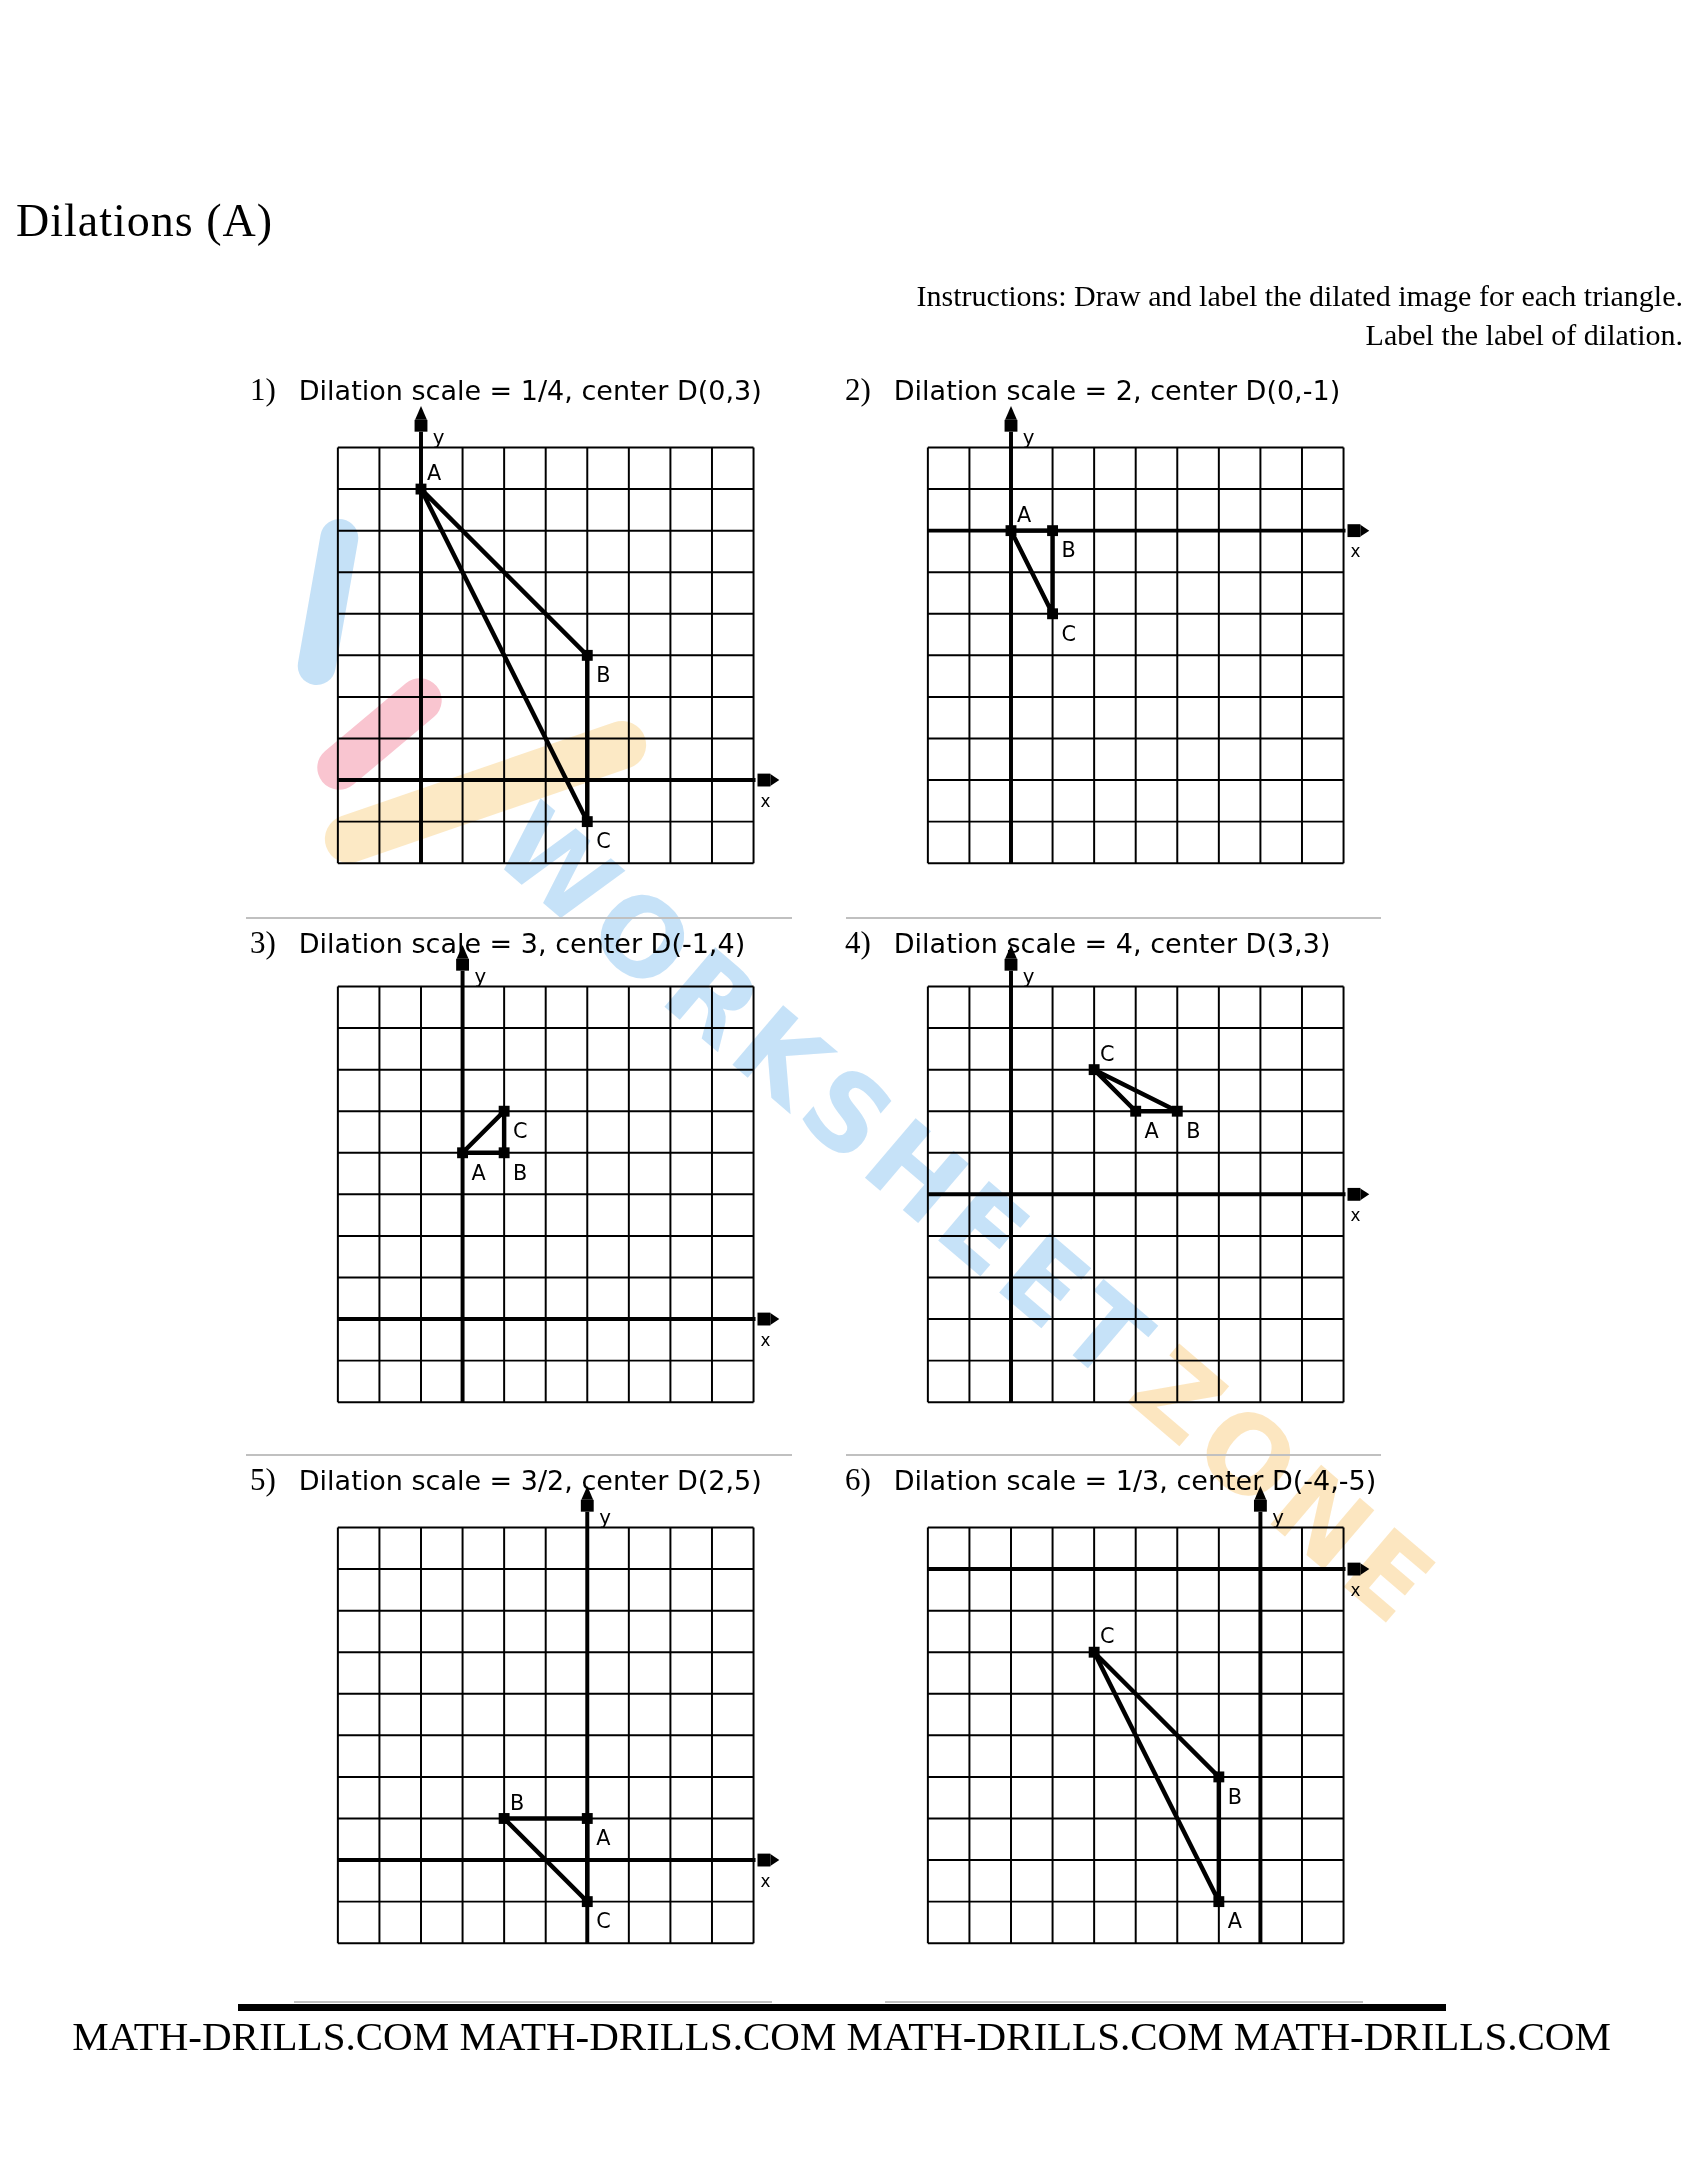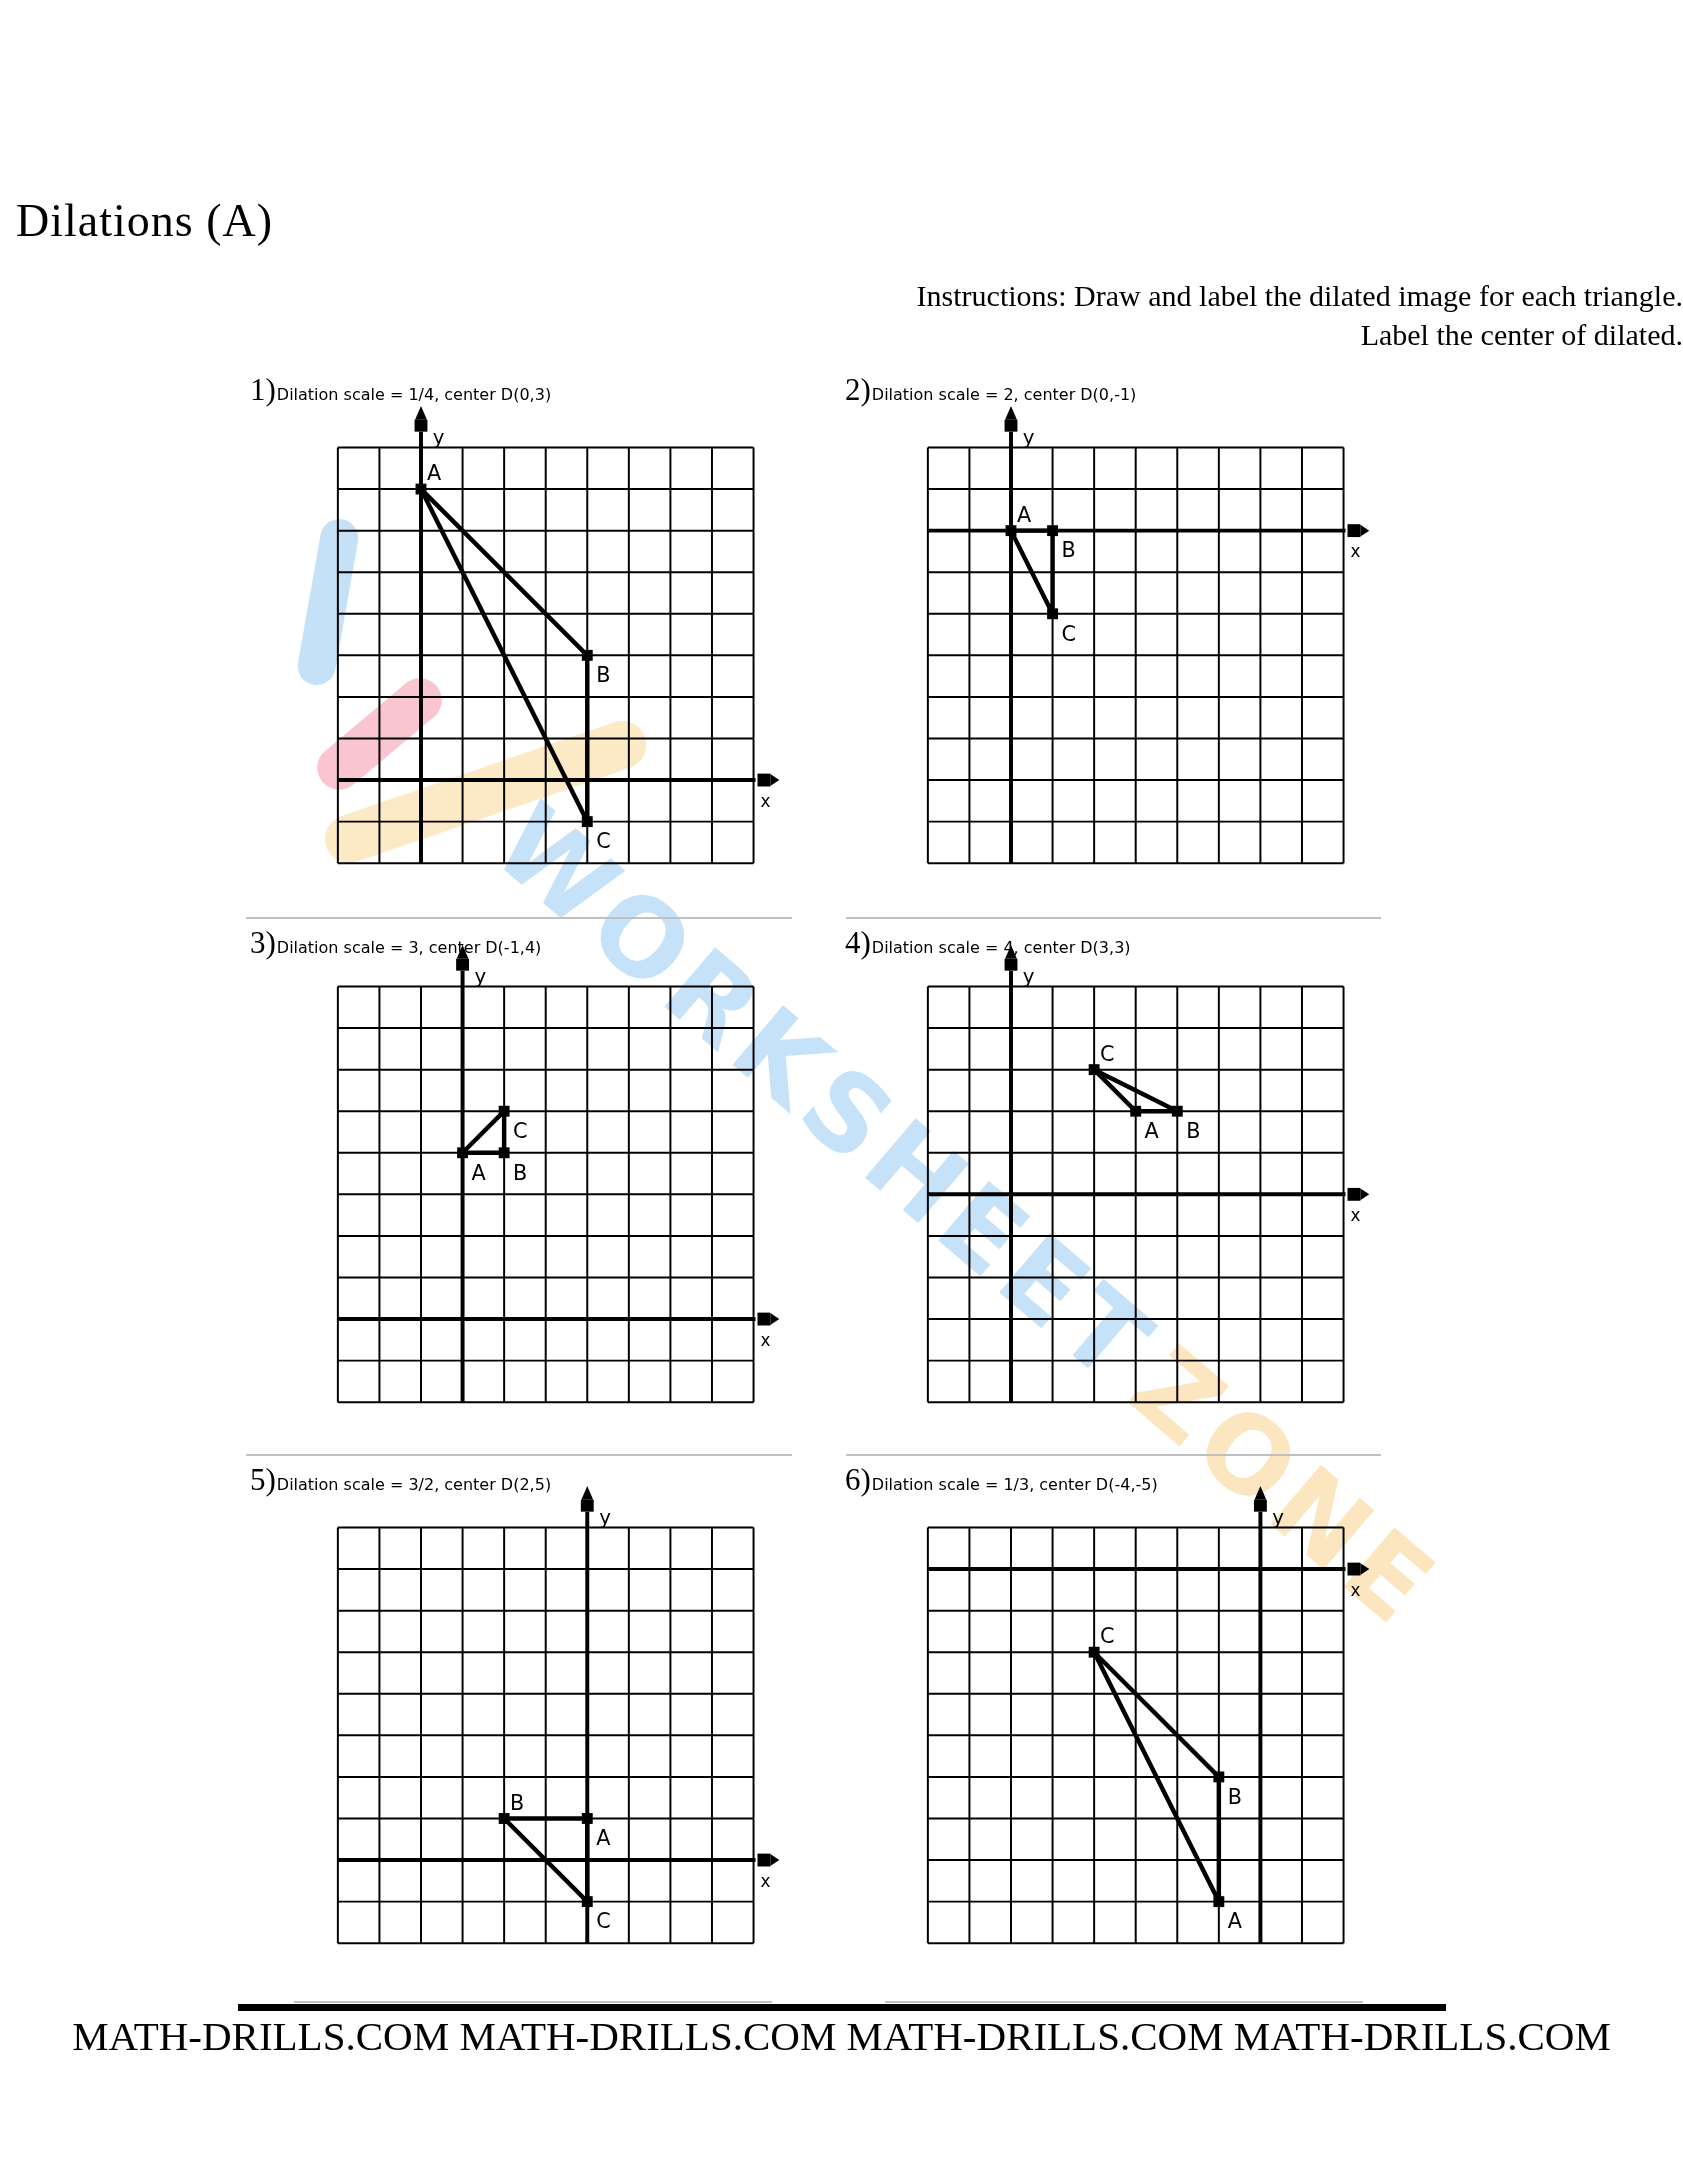--- a/index.html
+++ b/index.html
@@ -27,21 +27,21 @@
   
   .logobar{border-radius:28px;}
   #logo-bar-blue{left:309px;top:518px;width:38px;height:168px;transform:rotate(10deg);}
   #logo-bar-pink{left:305px;top:712px;width:149px;height:44px;transform:rotate(-40deg);}
   #logo-bar-yellow{left:317px;top:768px;width:337px;height:48px;transform:rotate(-19deg);}
   
   .phead{
     display:flex;align-items:baseline;color:#000;white-space:nowrap;
   }
   .pnum{font-family:"Liberation Serif",serif;font-size:31px;}
-  .pstmt{font-family:"DejaVu Sans",sans-serif;font-size:16px;margin-left:1px;}
+  .pstmt{font-family:"DejaVu Sans",sans-serif;font-size:27px;margin-left:23px;}
   svg{display:block;}
   svg text{fill:#000;}
   .sep{height:2px;background:#c0c0c0;}
   #footer-rule{top:2004px;left:238px;width:1208px;height:7px;background:#000;}
   #footer-text{
     top:2012px;left:0;width:100%;text-align:center;
     font-size:41px;color:#000;
   }
 </style>
 </head>
@@ -50,21 +50,21 @@
 <div id="page">
 
   <div class="abs logobar" id="logo-bar-blue" style="background: rgba(150, 200, 240, 0.55);"></div>
   <div class="abs logobar" id="logo-bar-pink" style="background: rgba(244, 150, 170, 0.55);"></div>
   <div class="abs logobar" id="logo-bar-yellow" style="background: rgba(250, 212, 140, 0.5);"></div>
 
   <div class="abs" id="watermark"><span id="wm1" style="color: rgba(142, 198, 241, 0.5);">WORKSHEET</span><span id="wm2" style="color: rgba(248, 199, 116, 0.45); margin-left: 14px;">ZONE</span></div>
 
   <div class="abs" id="title">Dilations (A)</div>
   <div class="abs instr" id="instr1">Instructions: Draw and label the dilated image for each triangle.</div>
-  <div class="abs instr" id="instr2">Label the center of dilated.</div>
+  <div class="abs instr" id="instr2">Label the label of dilation.</div>
 
   <div id="problems">
       <div class="phead abs" style="left: 250px; top: 372px;">
         <span class="pnum">1)</span>
         <span class="pstmt">Dilation scale = 1/4, center D(0,3)</span>
       </div>
       <svg width="485" height="481" viewBox="0 0 490 486" class="abs" style="left: 323px; top: 400px;">
         <line x1="15" y1="48" x2="15" y2="468" stroke="#000000" stroke-width="2"></line>
         <line x1="57" y1="48" x2="57" y2="468" stroke="#000000" stroke-width="2"></line>
         <line x1="99" y1="48" x2="99" y2="468" stroke="#000000" stroke-width="2"></line>

